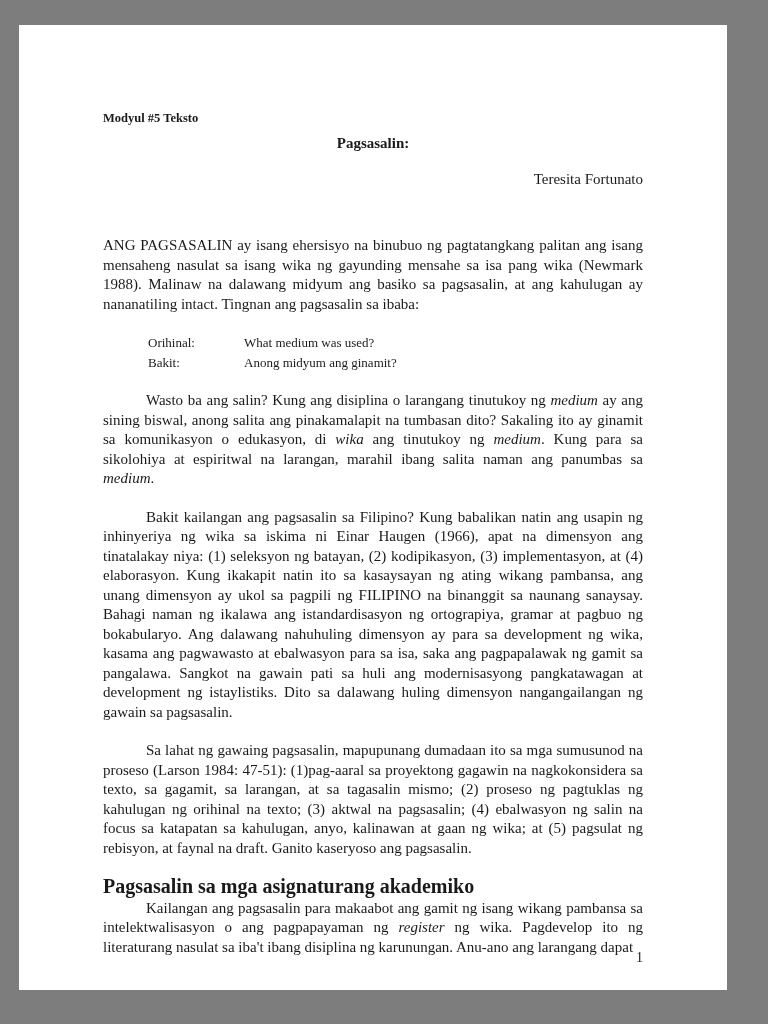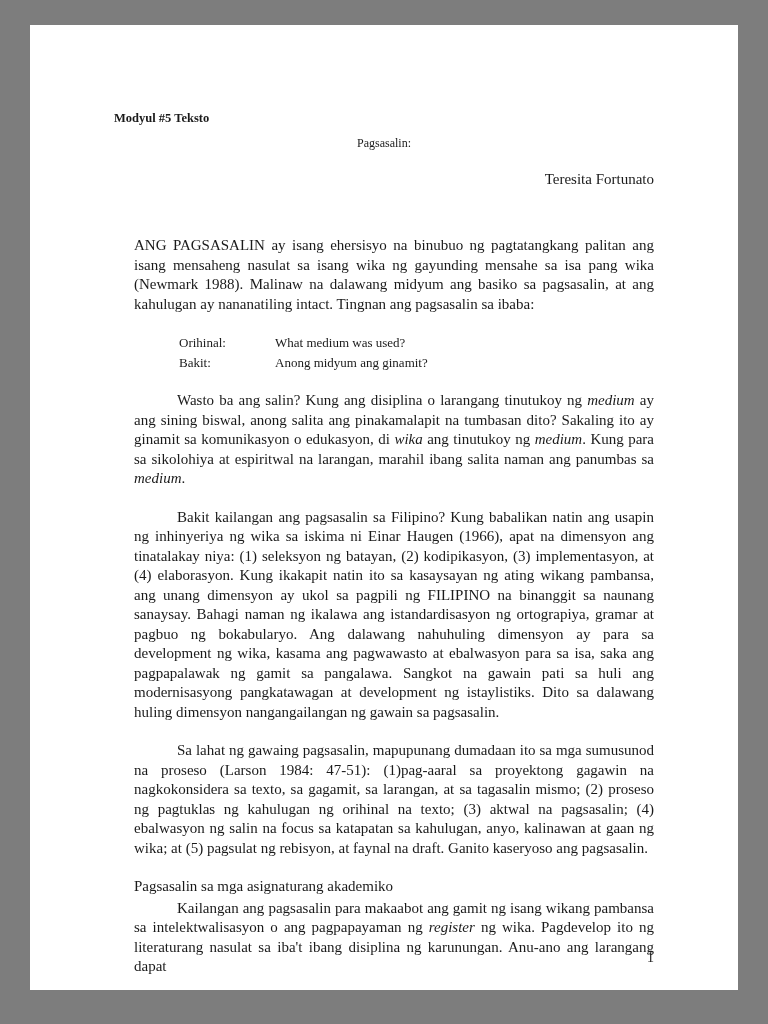--- a/index.html
+++ b/index.html
@@ -11,70 +11,69 @@
   .viewport {
     width: 768px;
     height: 1024px;
     background: #7d7d7d;
     margin: 0 auto;
     overflow: hidden;
     position: relative;
   }
   .page {
     position: absolute;
-    left: 30px;
+    left: 19px;
     top: 25px;
     width: 708px;
     height: 965px;
     background: #ffffff;
     box-sizing: border-box;
     padding: 86px 84px 0 84px;
     color: #1a1a1a;
   }
   .module-label {
     font-weight: bold;
     font-size: 12.5px;
     margin-bottom: 8px;
   }
   .title-block {
     text-align: center;
-    font-weight: normal;
-    font-size: 12px;
+    font-weight: bold;
+    font-size: 15px;
     line-height: 19px;
   }
   .author {
     text-align: right;
     font-size: 15px;
     margin-top: 18px;
   }
   .body-text {
     margin-top: 48px;
     font-size: 15px;
     line-height: 19.5px;
-    margin-left: 20px;
   }
   .para {
     text-align: justify;
     margin: 0 0 19px 0;
   }
   .para.indent {
     text-indent: 43px;
   }
   .example-block {
     margin: 0 0 19px 45px;
     font-size: 13px;
     line-height: 19.5px;
   }
   .example-row .ex-label {
     display: inline-block;
     width: 96px;
   }
   .section-heading {
-    font-weight: normal;
-    font-size: 15px;
+    font-weight: bold;
+    font-size: 20px;
     margin: 0 0 2px 0;
   }
   .it { font-style: italic; }
   .page-number {
     position: absolute;
     right: 84px;
     bottom: 24px;
     font-size: 14px;
     color: #1a1a1a;
   }

